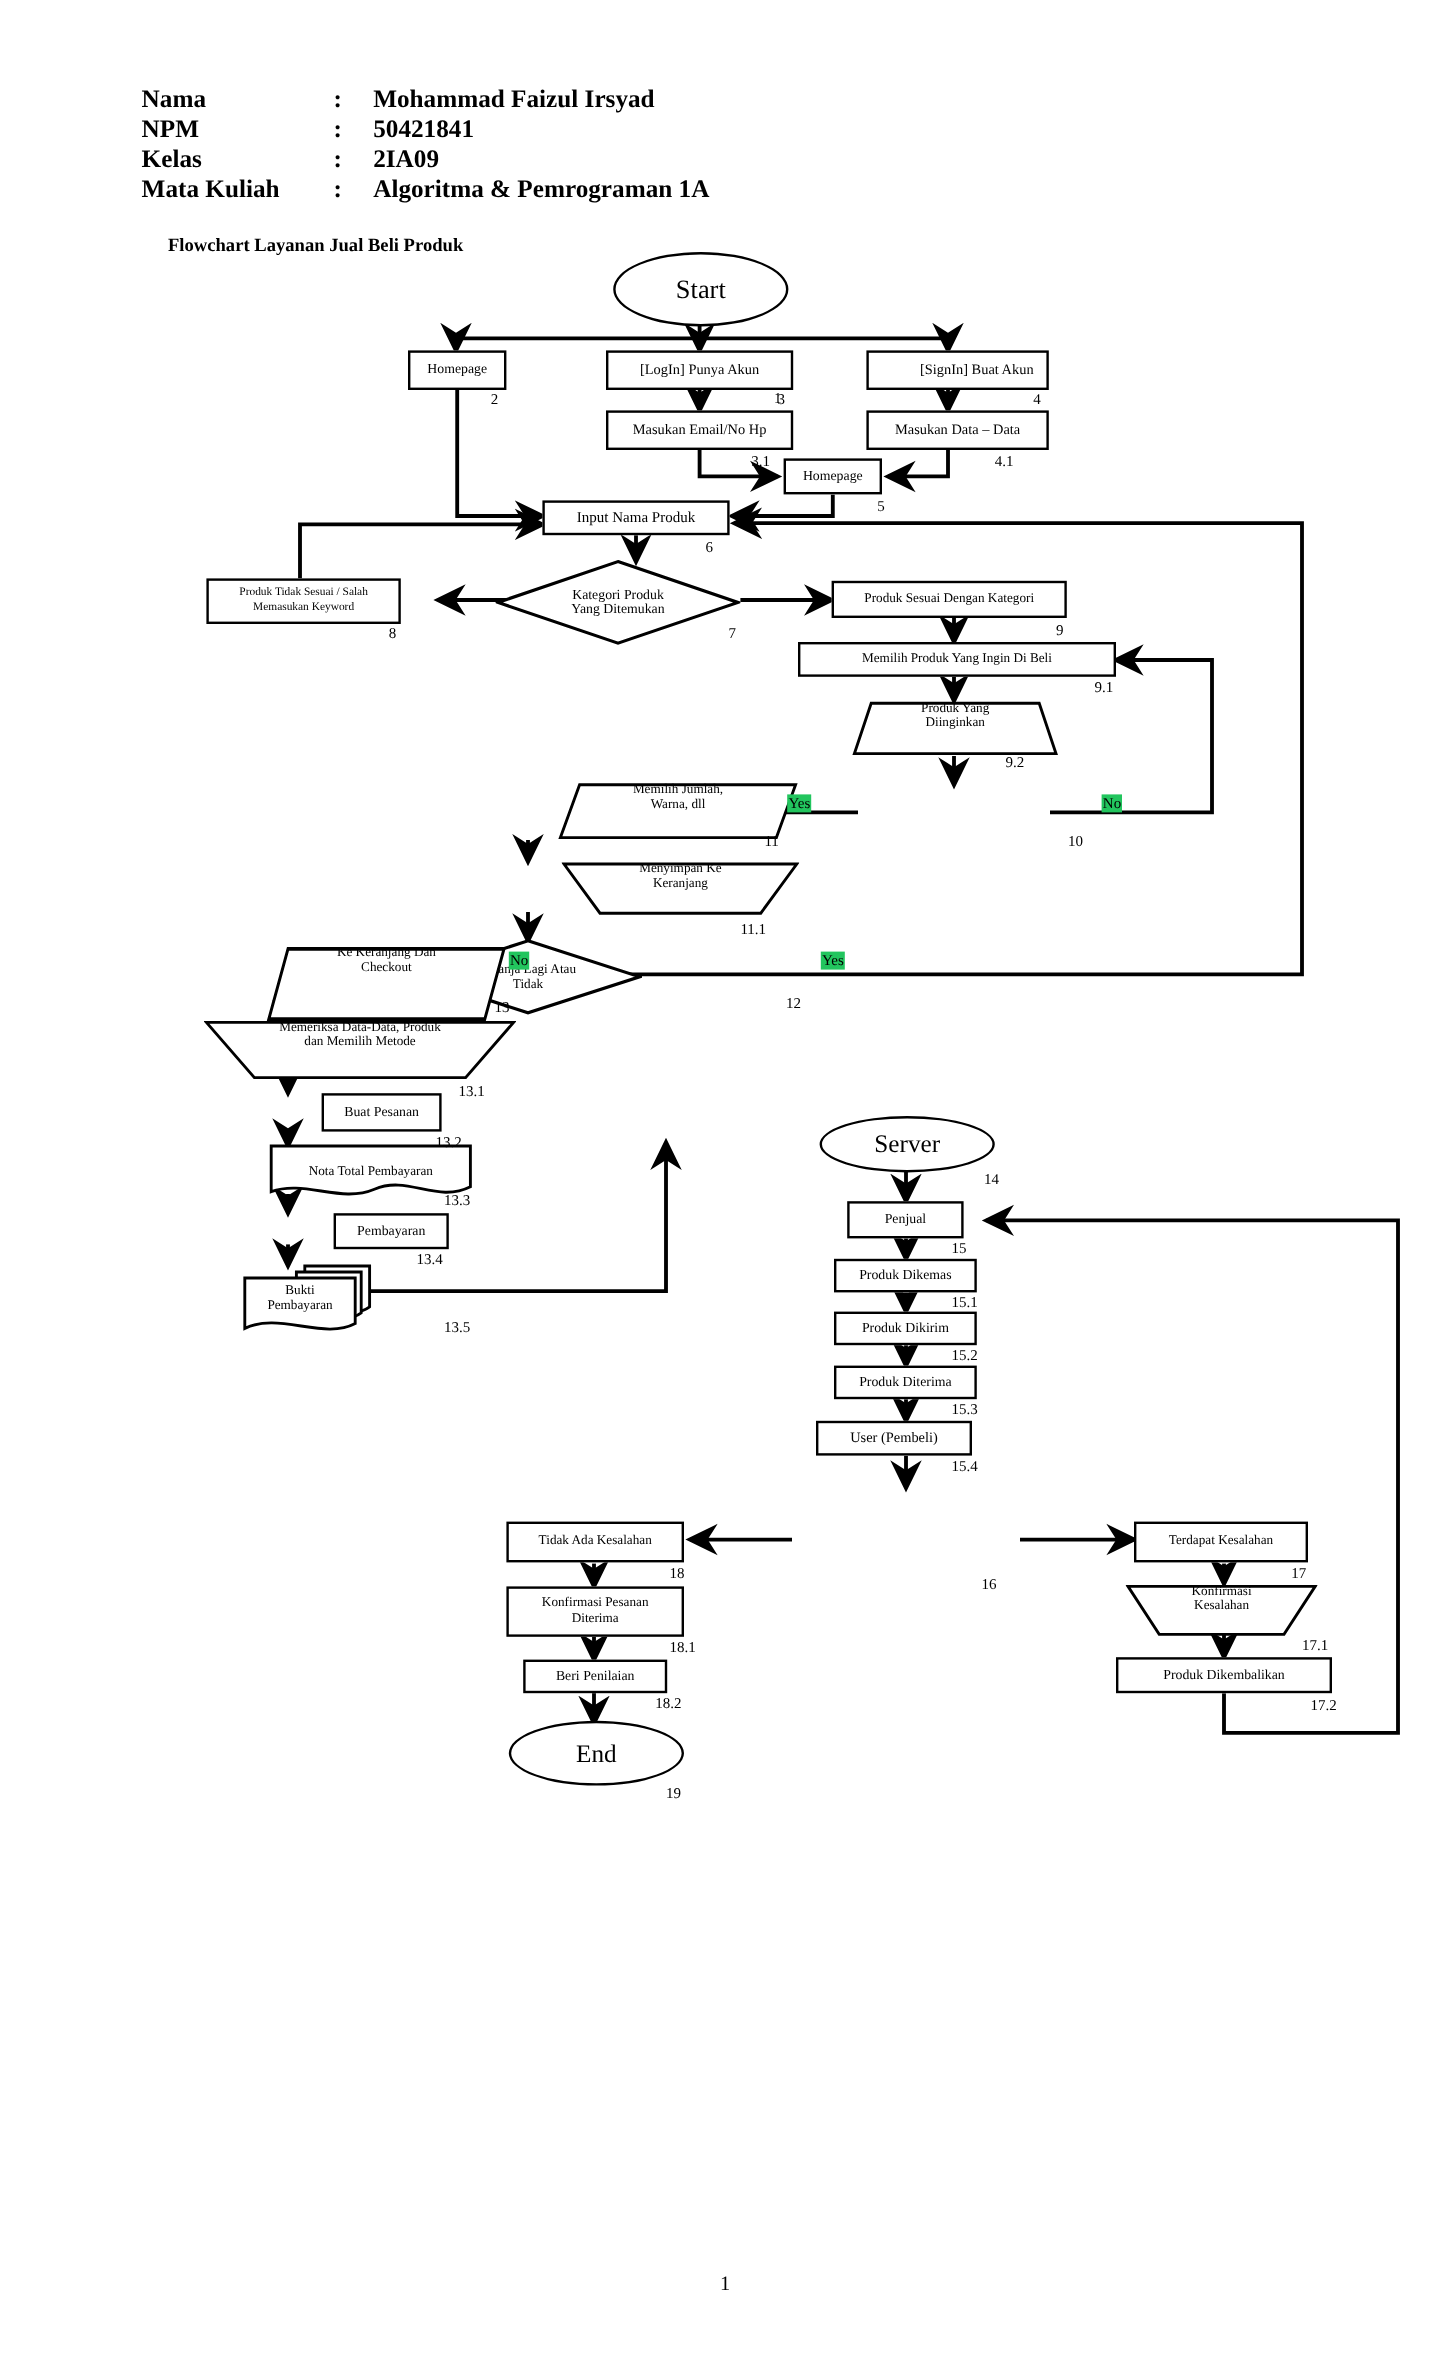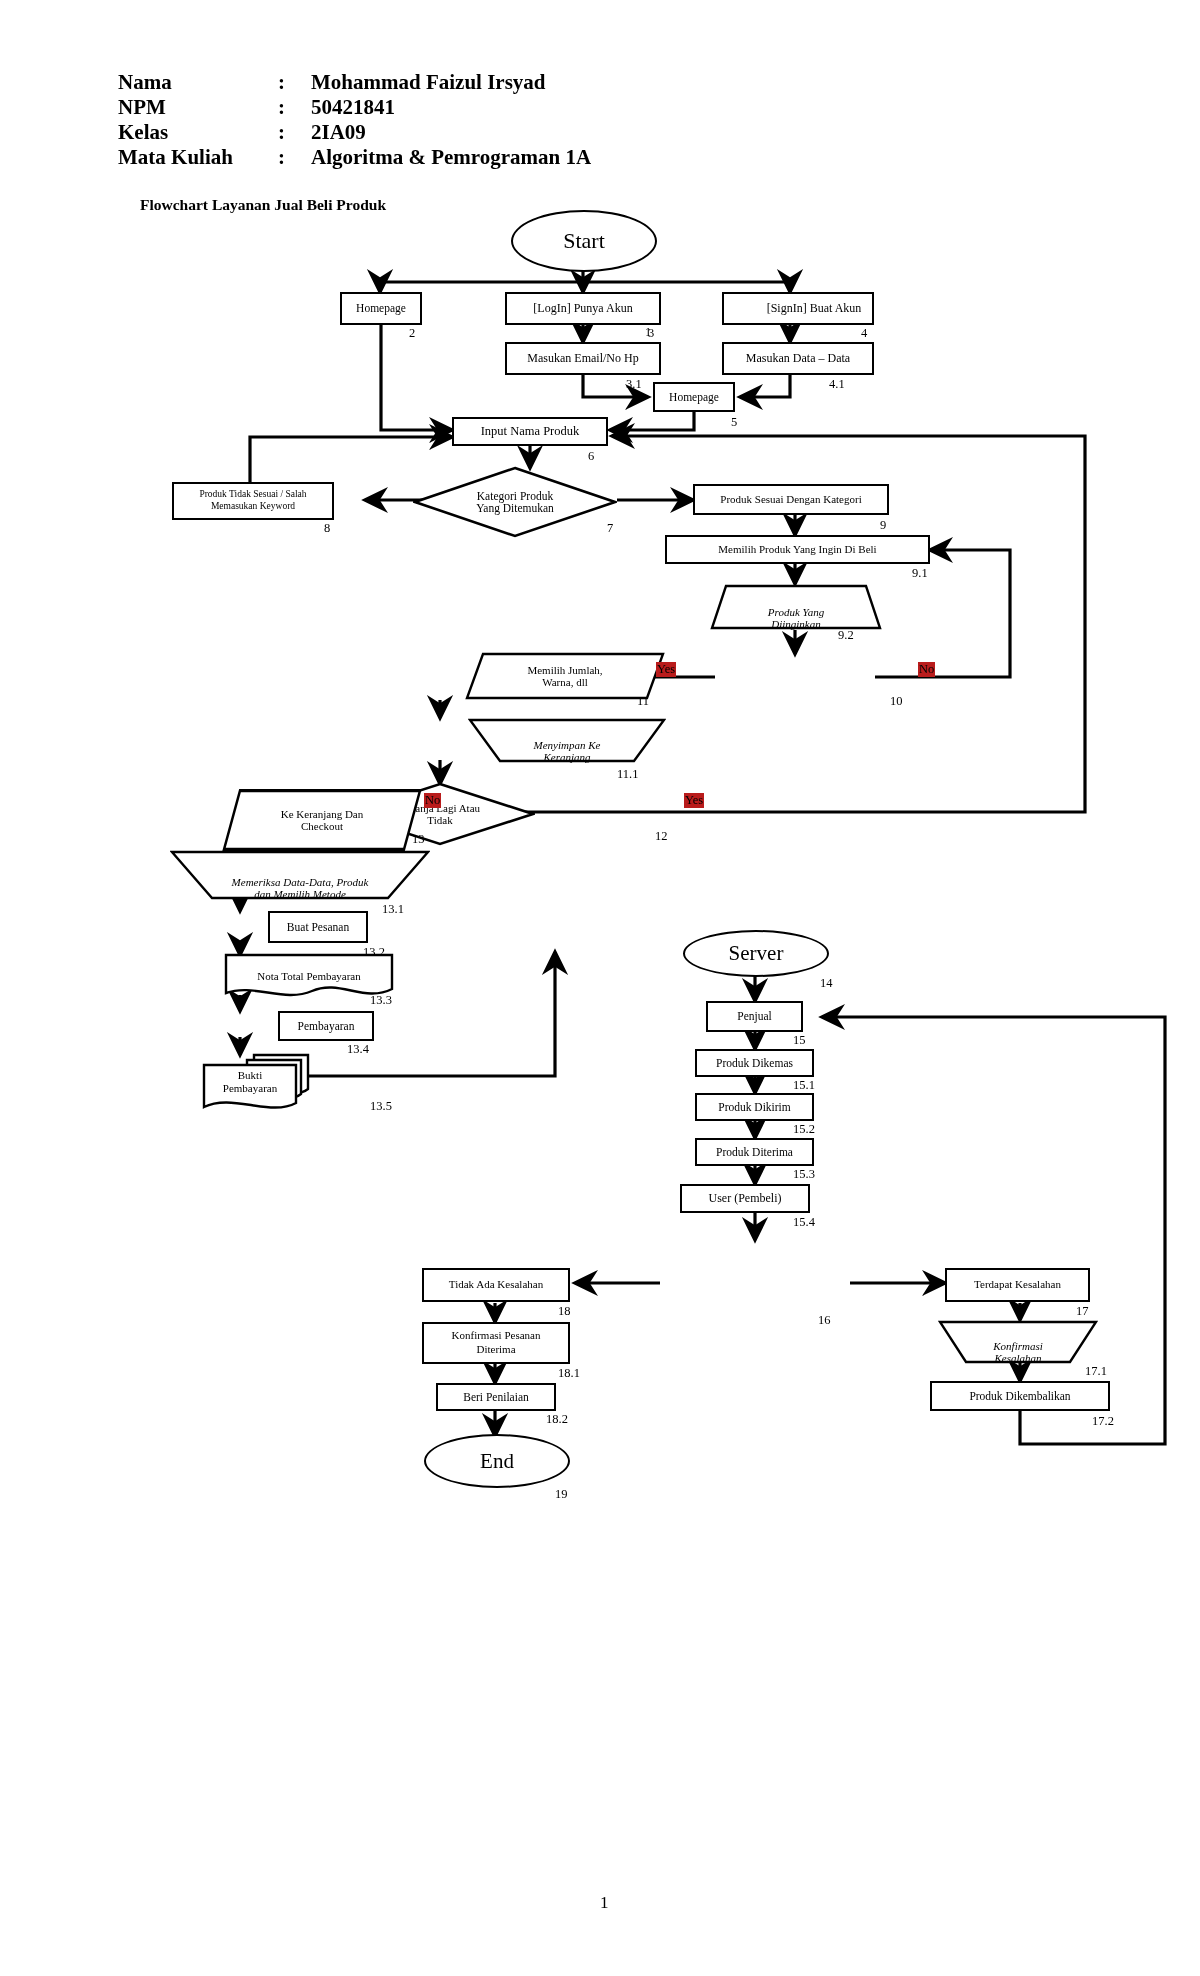--- a/index.html
+++ b/index.html
@@ -21,35 +21,35 @@
   #canvas{position:absolute;left:0;top:0;width:1200px;height:1976px;}
   #wires{position:absolute;left:0;top:0;width:1200px;height:1976px;}
 
   
   .node{position:absolute;box-sizing:border-box;display:flex;align-items:center;justify-content:center;
         text-align:center;background:#fff;z-index:3;}
   .node .t{display:block;line-height:1.25;padding:0 4px;}
   .rect{border:2.2px solid #000;}
   .term{border:2.4px solid #000;border-radius:50%;}
   .num{position:absolute;z-index:6;font-size:12.5px;color:#000;}
-  .lbl-yn{position:absolute;z-index:6;font-size:12.5px;background:#b91c1c;padding:0 1px;}
+  .lbl-yn{position:absolute;z-index:6;font-size:12.5px;background:#22c55e;padding:0 1px;}
 
   
   .diam{position:absolute;z-index:3;}
   .diam .shape{position:absolute;left:0;top:0;width:100%;height:100%;}
   .diam .txt{position:absolute;left:0;top:0;width:100%;height:100%;display:flex;
              align-items:center;justify-content:center;text-align:center;z-index:4;}
   .trap{position:absolute;z-index:3;}
   .trap .shape{position:absolute;left:0;top:0;width:100%;height:100%;}
   .trap .txt{position:absolute;left:0;top:0;width:100%;height:100%;display:flex;
-             align-items:flex-end;justify-content:center;text-align:center;z-index:4;font-style:italic;}
+             align-items:flex-start;justify-content:center;text-align:center;z-index:4;}
   .para{position:absolute;z-index:3;}
   .para .shape{position:absolute;left:0;top:0;width:100%;height:100%;}
   .para .txt{position:absolute;left:0;top:0;width:100%;height:100%;display:flex;
-             align-items:center;justify-content:center;text-align:center;z-index:4;}
+             justify-content:center;text-align:center;z-index:4;}
   .doc{position:absolute;z-index:3;}
   .doc .shape{position:absolute;left:0;top:0;width:100%;height:100%;}
   .doc .txt{position:absolute;left:0;top:0;width:100%;height:100%;display:flex;
             align-items:center;justify-content:center;text-align:center;z-index:4;}
 </style>
 </head>
 <body>
 
 <div id="header">
   <table>

